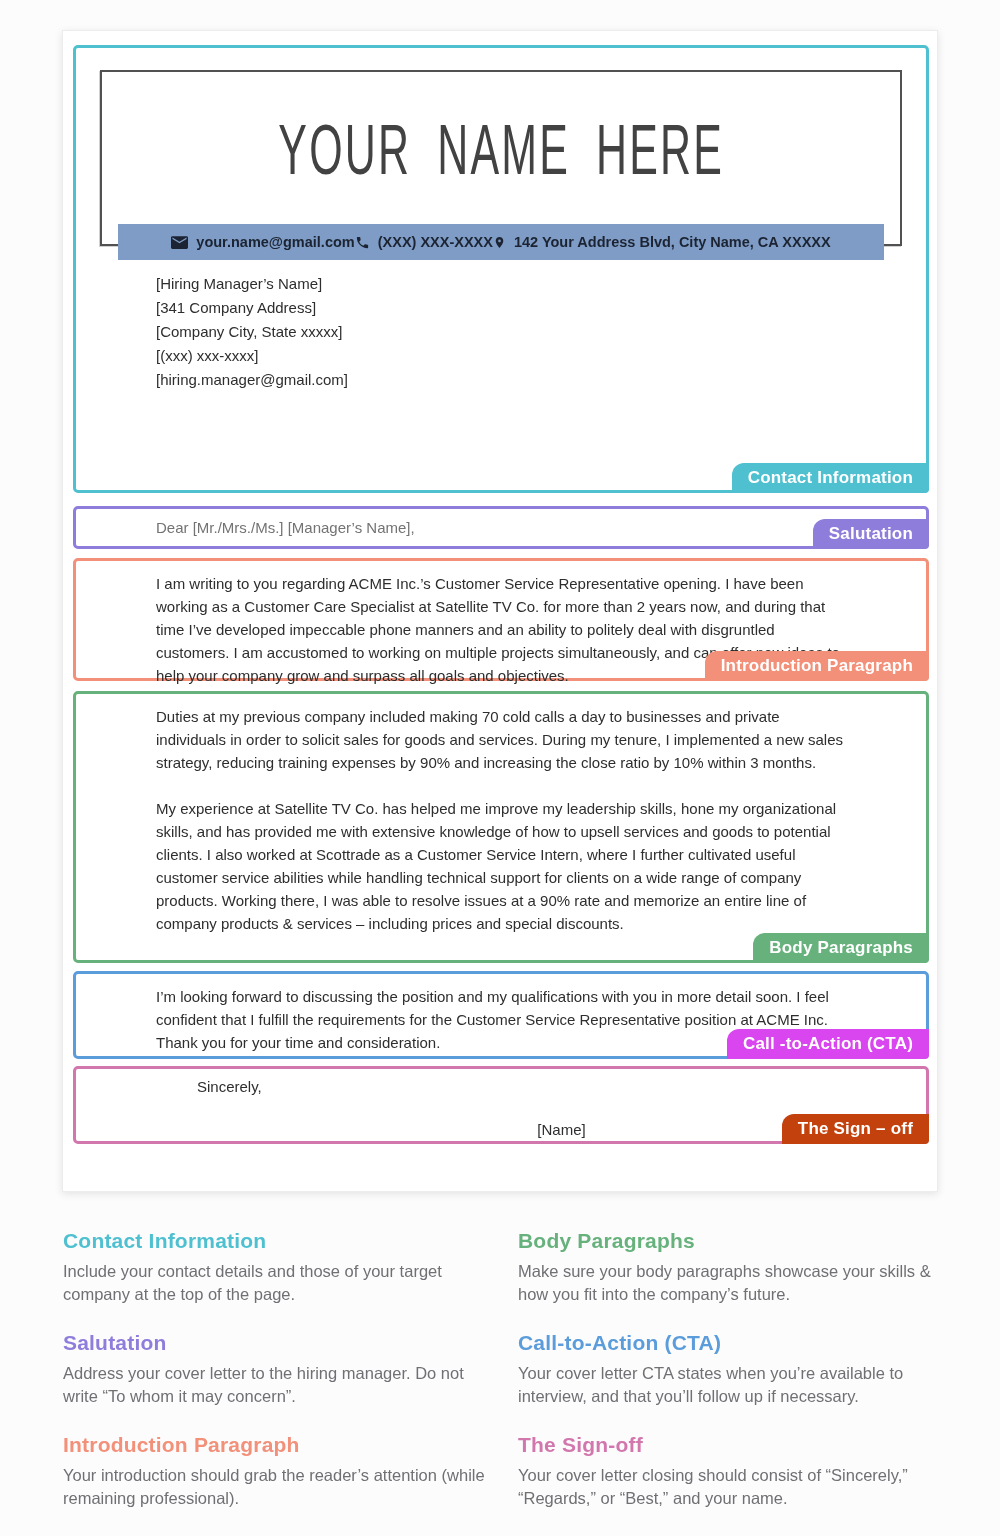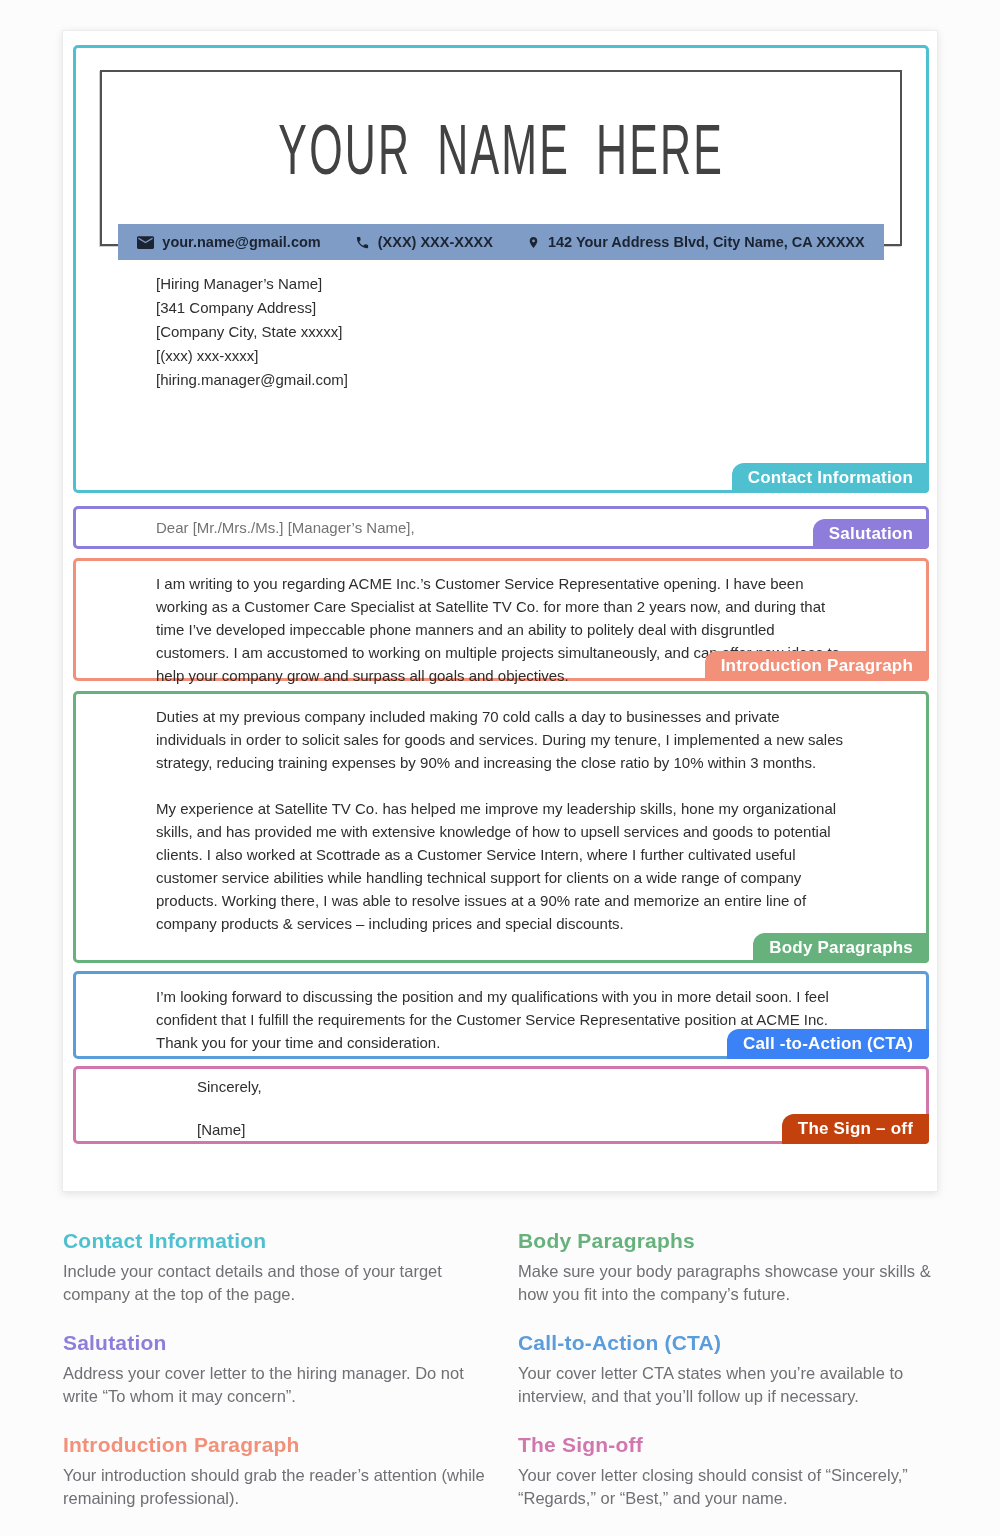--- a/index.html
+++ b/index.html
@@ -69,21 +69,20 @@
     white-space: nowrap;
     transform: scale(.74, 1.22);
     transform-origin: center;
   }
   .contact-bar {
     position: absolute;
     bottom: -16px; left: 50%;
     transform: translateX(-50%);
     width: 766px; height: 36px;
     display: flex; align-items: center; justify-content: center;
-    gap: 34px;
     font-size: 14.5px;
     font-weight: 600;
     color: #1c2433;
   }
   .bar-item { display: flex; align-items: center; gap: 8px; white-space: nowrap; }
   .bar-item svg { display: block; }
 
   
   .date      { margin: 74px 0 0 80px; font-size: 15px; color: #2e2e2e; }
   .recipient { margin: 26px 0 0 80px; font-size: 15px; line-height: 24px; color: #2e2e2e; }
@@ -92,21 +91,21 @@
 
   .para {
     padding: 11px 78px 0 80px;
     font-size: 15px;
     line-height: 23px;
     color: #2e2e2e;
   }
   .para.second { padding-top: 0; margin-top: 23px; }
 
   .signoff-close { margin: 9px 0 0 80px;  font-size: 15px; color: #2e2e2e; }
-  .signoff-name  { margin: 26px 0 0 80px; font-size: 15px; color: #2e2e2e; }
+  .signoff-name  { margin: 26px 0 0 80px; font-size: 15px; color: #2e2e2e; text-align: center; }
 
   
   .legend {
     position: absolute;
     left: 63px; top: 1229px;
     width: 880px;
     display: flex;
     gap: 30px;
   }
   .legend-col { width: 440px; }
@@ -184,21 +183,21 @@
   </div>
 
   <div class="section sec-body" style="border-color: rgb(103, 178, 124);">
     <p class="para">Duties at my previous company included making 70 cold calls a day to businesses and private individuals in order to solicit sales for goods and services. During my tenure, I implemented a new sales strategy, reducing training expenses by 90% and increasing the close ratio by 10% within 3 months.</p>
     <p class="para second">My experience at Satellite TV Co. has helped me improve my leadership skills, hone my organizational skills, and has provided me with extensive knowledge of how to upsell services and goods to potential clients. I also worked at Scottrade as a Customer Service Intern, where I further cultivated useful customer service abilities while handling technical support for clients on a wide range of company products. Working there, I was able to resolve issues at a 90% rate and memorize an entire line of company products &amp; services – including prices and special discounts.</p>
     <div class="badge" style="background-color: rgb(103, 178, 124);">Body Paragraphs</div>
   </div>
 
   <div class="section sec-cta" style="border-color: rgb(91, 156, 219);">
     <p class="para">I’m looking forward to discussing the position and my qualifications with you in more detail soon. I feel confident that I fulfill the requirements for the Customer Service Representative position at ACME Inc. Thank you for your time and consideration.</p>
-    <div class="badge" style="background-color: #3b82f6;">Call -to-Action (CTA)</div>
+    <div class="badge" style="background-color: #d946ef;">Call -to-Action (CTA)</div>
   </div>
 
   <div class="section sec-signoff" style="border-color: rgb(210, 119, 173);">
     <div class="signoff-close">Sincerely,</div>
     <div class="signoff-name">[Name]</div>
     <div class="badge" style="background-color: #c2410c;">The Sign – off</div>
   </div>
 
 </div>
 

